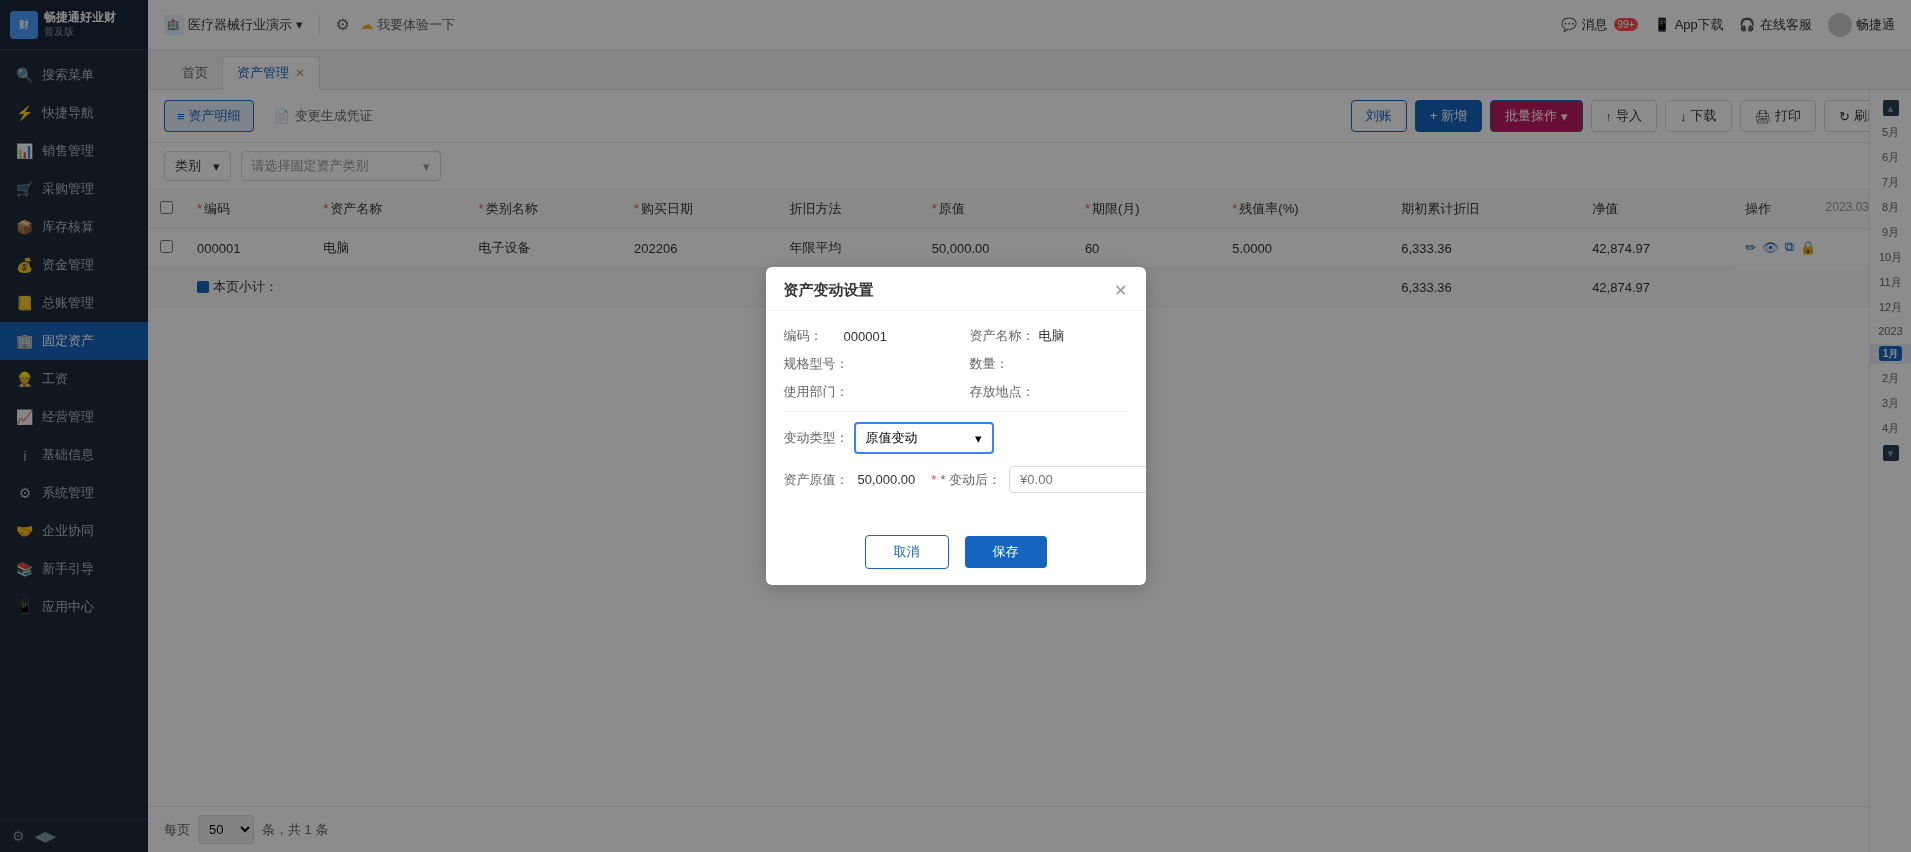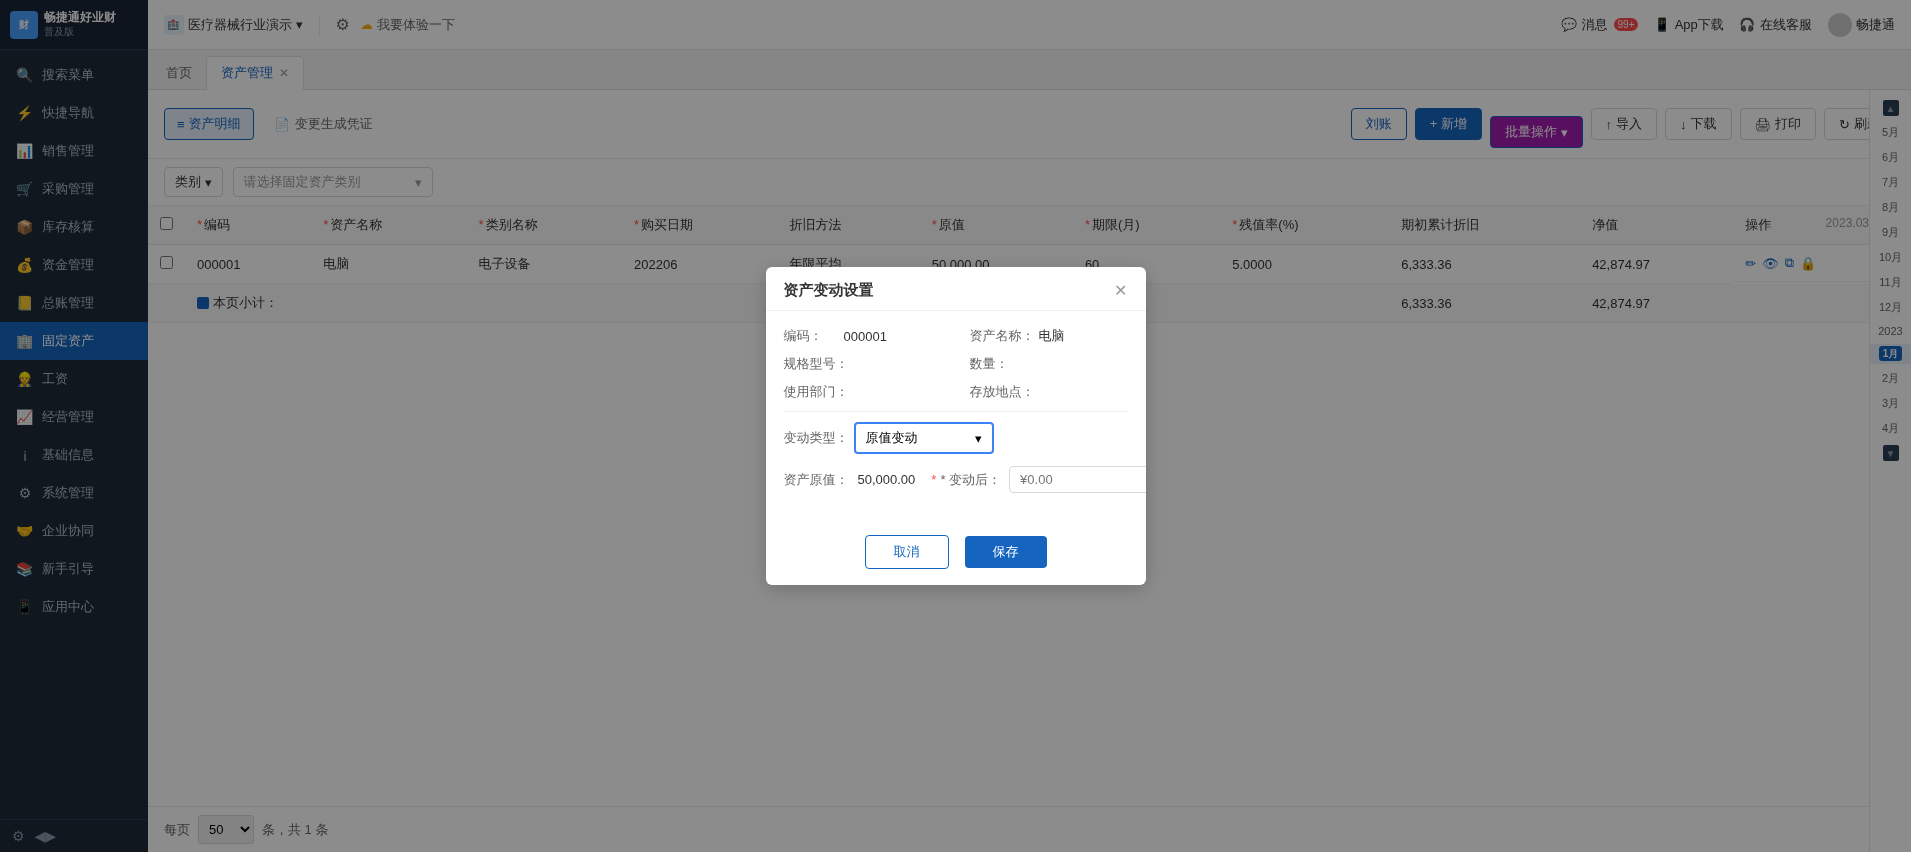--- a/index.html
+++ b/index.html
@@ -44,21 +44,21 @@
     .topbar-right { margin-left: auto; display: flex; align-items: center; gap: 16px; }
     .topbar-notif { display: flex; align-items: center; gap: 4px; font-size: 13px; color: #333; cursor: pointer; position: relative; }
     .notif-badge { background: #ff4d4f; color: #fff; font-size: 10px; border-radius: 8px; padding: 1px 4px; margin-left: 2px; }
     .topbar-app { display: flex; align-items: center; gap: 4px; font-size: 13px; color: #333; cursor: pointer; }
     .topbar-service { display: flex; align-items: center; gap: 4px; font-size: 13px; color: #333; cursor: pointer; }
     .topbar-user { display: flex; align-items: center; gap: 4px; font-size: 13px; color: #333; cursor: pointer; justify-content: flex-end; }
     .topbar-avatar { width: 24px; height: 24px; background: #ccc; border-radius: 50%; }
 
     
     .tabbar {
-      height: 40px; background: #f5f5f5; display: flex; align-items: flex-end; padding: 0 4px; border-bottom: 1px solid #e0e0e0; flex-shrink: 0;
+      height: 40px; background: #f5f5f5; display: flex; align-items: flex-end; padding: 0 20px; border-bottom: 1px solid #e0e0e0; flex-shrink: 0;
     }
     .tab-item {
       padding: 7px 14px; font-size: 13px; cursor: pointer; border-radius: 4px 4px 0 0; display: flex; align-items: center; gap: 6px; color: #666; background: transparent;
     }
     .tab-item.active { background: #fff; color: #1565c0; border: 1px solid #e0e0e0; border-bottom: 1px solid #fff; margin-bottom: -1px; }
     .tab-close { color: #999; font-size: 12px; cursor: pointer; }
     .tab-home { color: #666; }
 
     
     .content-area { flex: 1; overflow: hidden; background: #f0f2f5; position: relative; }
@@ -69,25 +69,25 @@
       padding: 10px 16px; display: flex; align-items: center; gap: 10px; border-bottom: 1px solid #e8e8e8; flex-shrink: 0;
     }
     .toolbar-left { display: flex; align-items: center; gap: 8px; }
     .toolbar-tab { display: flex; align-items: center; gap: 4px; padding: 6px 12px; border-radius: 4px; cursor: pointer; font-size: 13px; color: #666; border: 1px solid transparent; }
     .toolbar-tab.active { background: #e8f0fe; color: #1565c0; border-color: #1565c0; }
     .toolbar-tab-icon { font-size: 13px; }
     .toolbar-right { margin-left: auto; display: flex; align-items: center; gap: 8px; }
     .btn { padding: 6px 14px; border-radius: 4px; cursor: pointer; font-size: 13px; border: 1px solid #d9d9d9; background: #fff; color: #333; display: flex; align-items: center; gap: 4px; }
     .btn-primary { background: #1565c0; color: #fff; border-color: #1565c0; }
     .btn-blue-outline { background: #fff; color: #1565c0; border-color: #1565c0; }
-    .btn-batch { background: #a21caf; color: #fff; border-color: #1565c0; margin-top: 16px; }
+    .btn-batch { background: #be185d; color: #fff; border-color: #1565c0; }
 
     
     .filter-bar { padding: 8px 16px; display: flex; align-items: center; gap: 10px; border-bottom: 1px solid #f0f0f0; flex-shrink: 0; }
-    .filter-select { display: flex; align-items: center; gap: 4px; padding: 5px 10px; border: 1px solid #d9d9d9; border-radius: 4px; font-size: 13px; cursor: pointer; background: #fff; color: #333; }
+    .filter-select { display: flex; align-items: center; gap: 12px; padding: 5px 10px; border: 1px solid #d9d9d9; border-radius: 4px; font-size: 13px; cursor: pointer; background: #fff; color: #333; }
     .filter-select-dropdown { display: flex; align-items: center; gap: 4px; padding: 5px 10px; border: 1px solid #d9d9d9; border-radius: 4px; font-size: 13px; cursor: pointer; background: #fff; color: #999; min-width: 200px; justify-content: space-between; }
 
     
     .table-wrap { flex: 1; overflow: auto; }
     table { width: 100%; border-collapse: collapse; font-size: 13px; }
     table th { background: #fafafa; border-bottom: 1px solid #e8e8e8; padding: 10px 12px; text-align: left; color: #333; font-weight: 500; white-space: nowrap; }
     table td { border-bottom: 1px solid #f0f0f0; padding: 10px 12px; color: #333; white-space: nowrap; }
     .required-star { color: #ff4d4f; margin-right: 2px; }
     .subtotal-row td { background: #fafafa; font-weight: 500; }
     .subtotal-label { display: flex; align-items: center; gap: 4px; }

